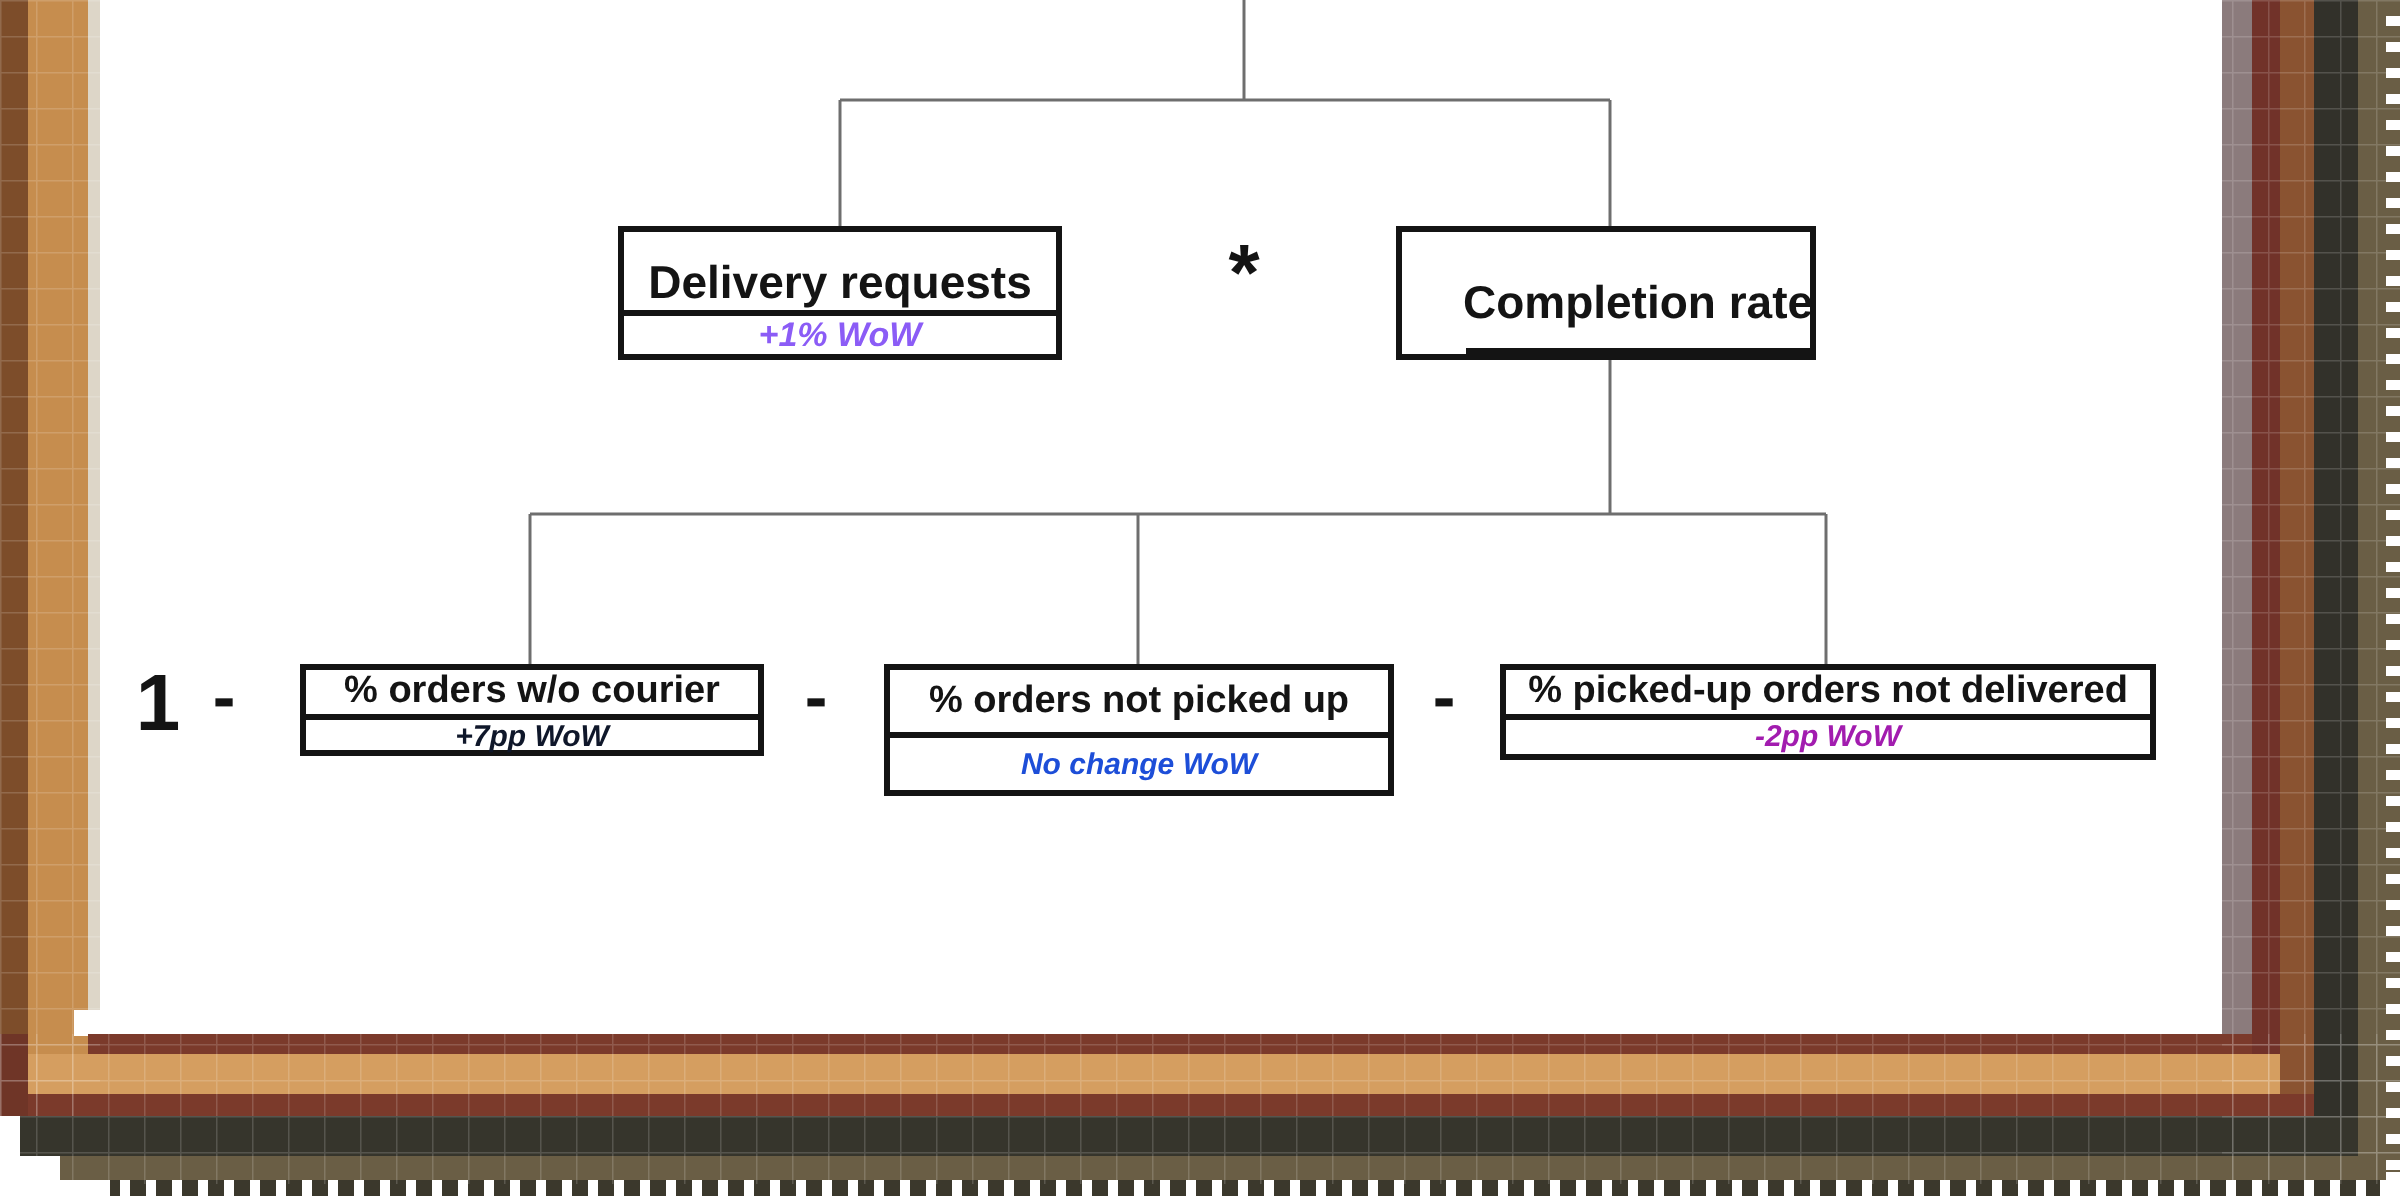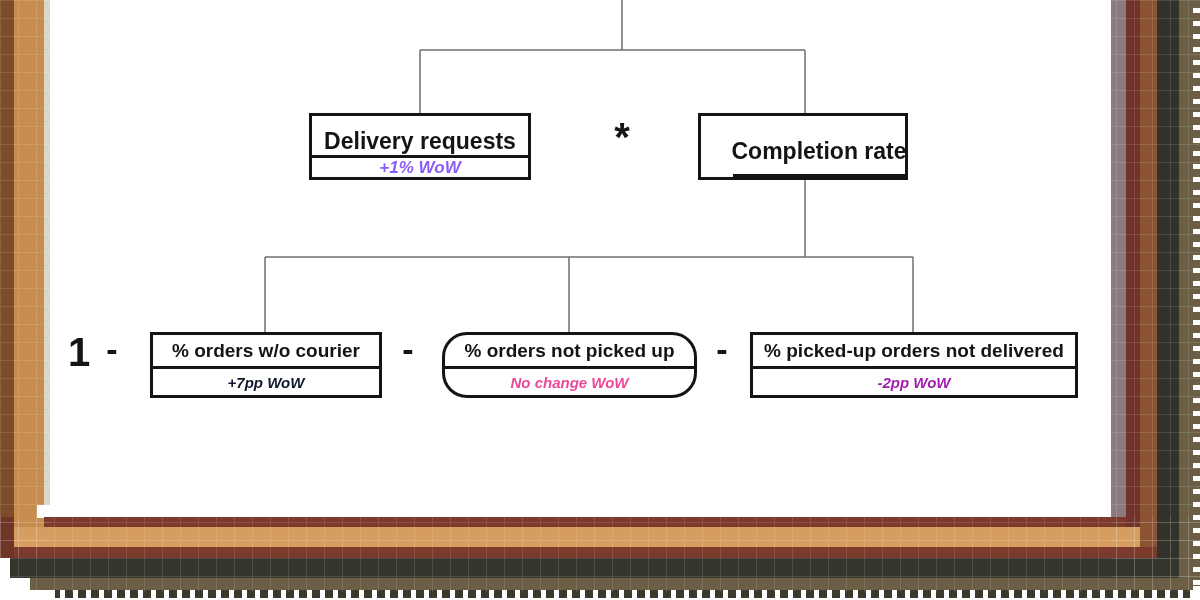--- a/index.html
+++ b/index.html
@@ -53,23 +53,23 @@
     font-style: italic;
     white-space: nowrap;
   }
   .lvl1 .box-title  { font-size: 23px; margin-top: 12px; }
   .lvl1 .box-change { font-size: 17px; }
   .lvl2 .box-title  { font-size: 19px; }
   .lvl2 .box-change { font-size: 15px; }
 
   #box-delivery   { left: 309px; top: 113px; width: 222px; height: 67px; }
   #box-completion { left: 698px; top: 113px; width: 210px; height: 67px; padding-left: 32px; }
-  #box-courier    { left: 150px; top: 332px; width: 232px; height: 66px; }
-  #box-pickup     { left: 442px; top: 332px; width: 255px; height: 66px; border-radius: 25px; }
-  #box-delivered  { left: 750px; top: 332px; width: 328px; height: 66px; }
+  #box-courier    { left: 150px; top: 332px; width: 232px; height: 46px; }
+  #box-pickup     { left: 442px; top: 332px; width: 255px; height: 66px; }
+  #box-delivered  { left: 750px; top: 332px; width: 328px; height: 48px; }
 
   .operator {
     position: absolute;
     z-index: 2;
     color: #141414;
     font-weight: bold;
     transform: translate(-50%, -50%);
     line-height: 1;
   }
   #op-multiply { left: 622px; top: 137px; font-size: 40px; }
@@ -159,21 +159,21 @@
 
   <div class="metric-box lvl2" id="box-courier">
     <div class="box-title">% orders w/o courier</div>
     <div class="box-change" style="color: #0f172a;">+7pp WoW</div>
   </div>
 
   <div class="operator" id="op-minus-2">-</div>
 
   <div class="metric-box lvl2" id="box-pickup">
     <div class="box-title">% orders not picked up</div>
-    <div class="box-change" style="color: #ec4899;">No change WoW</div>
+    <div class="box-change" style="color: #1d4ed8;">No change WoW</div>
   </div>
 
   <div class="operator" id="op-minus-3">-</div>
 
   <div class="metric-box lvl2" id="box-delivered">
     <div class="box-title">% picked-up orders not delivered</div>
     <div class="box-change" style="color: #a21caf;">-2pp WoW</div>
   </div>
 
 </div>

